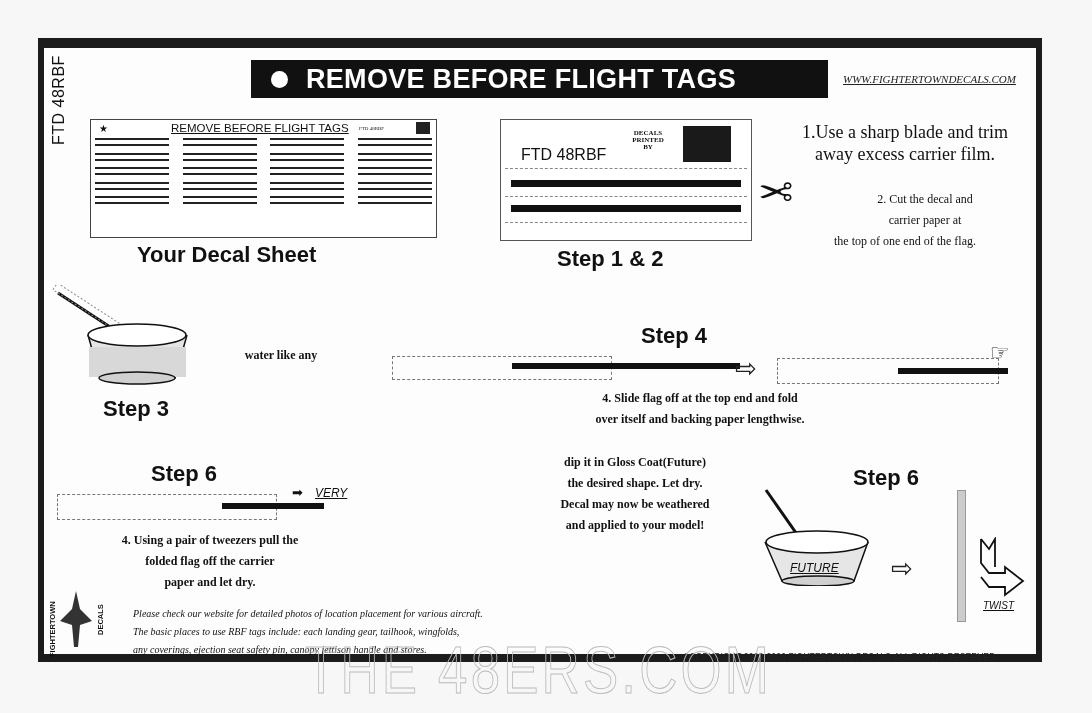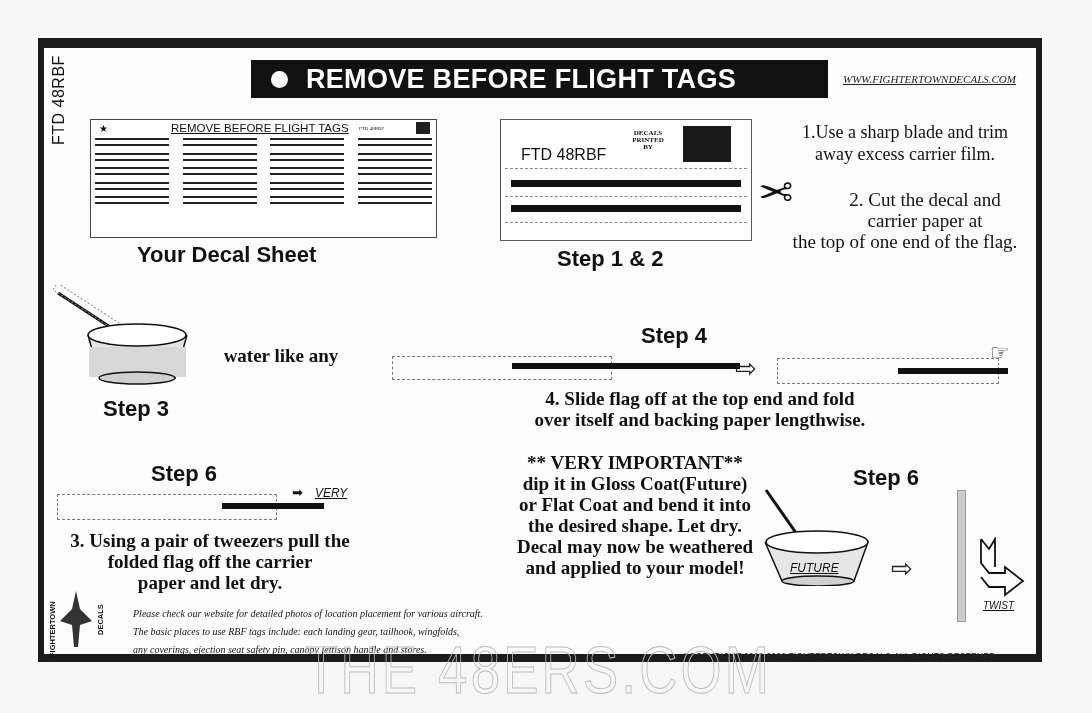--- a/index.html
+++ b/index.html
@@ -30,21 +30,21 @@
   .sheet .hdr { position:absolute; left:80px; top:2px; font-family:"Liberation Sans", sans-serif; font-size:11.5px; text-decoration:underline; }
   .sheet .code { position:absolute; left:268px; top:6px; font-size:5px; }
   .sheet .mini-logo { position:absolute; right:6px; top:2px; width:14px; height:12px; background:#222; }
   .sheet .star { position:absolute; left:8px; top:3px; font-size:10px; }
   .sheet .cols { position:absolute; left:4px; top:18px; right:4px; display:flex; justify-content:space-between; }
   .sheet .col { width:74px; }
   .sheet .ln { height:2px; background:#222; margin-bottom:6.5px; }
   .sheet .ln.g { margin-bottom:4px; }
 
   .cap { font-family:"Liberation Sans", sans-serif; font-size:22px; font-weight:bold; color:#111; }
-  .instr { font-family:"Liberation Serif", serif; font-size:19px; text-align:center; line-height:21px; }
+  .instr { font-family:"Liberation Serif", serif; font-size:12px; text-align:center; line-height:21px; }
   .bold { font-weight:bold; }
 
   .s12 { position:absolute; left:500px; top:119px; width:250px; height:120px; border:1px solid #555; background:#fff; }
   .s12 .code { position:absolute; left:20px; top:26px; font-family:"Liberation Sans", sans-serif; font-size:16px; }
   .s12 .printed { position:absolute; left:127px; top:10px; font-size:7px; font-weight:bold; text-align:center; line-height:7px; }
   .s12 .mlogo { position:absolute; left:182px; top:6px; width:48px; height:36px; background:#1a1a1a; }
   .s12 .dash { position:absolute; left:4px; right:4px; border-top:1px dashed #888; }
   .strip { position:absolute; height:7px; background:#111; }
 
   .dotted-box { position:absolute; border:1px dashed #777; }
@@ -178,29 +178,27 @@
   <div>4. Slide flag off at the top end and fold</div>
   <div>over itself and backing paper lengthwise.</div>
 </div>
 
 <div class="abs cap" style="left:151px; top:461px;">Step 6</div>
 <div class="dotted-box" style="left:57px; top:494px; width:218px; height:24px;"></div>
 <div class="strip" style="left:222px; top:503px; width:102px; height:6px;"></div>
 <div class="abs" style="left:292px; top:485px; font-size:13px; font-family:'DejaVu Sans', sans-serif;">➡</div>
 <div class="abs sans underline" style="left:315px; top:486px; font-size:12px; font-style:italic;">VERY</div>
 <div class="abs instr bold" style="left:55px; top:530px; width:310px;">
-  <div>3. Using a pair of tweezers pull the</div>
+  <div>4. Using a pair of tweezers pull the</div>
   <div>folded flag off the carrier</div>
   <div>paper and let dry.</div>
 </div>
 
 <div class="abs instr bold" style="left:505px; top:452px; width:260px;">
-  <div>** VERY IMPORTANT**</div>
   <div>dip it in Gloss Coat(Future)</div>
-  <div>or Flat Coat and bend it into</div>
   <div>the desired shape. Let dry.</div>
   <div>Decal may now be weathered</div>
   <div>and applied to your model!</div>
 </div>
 <div class="abs cap" style="left:853px; top:465px;">Step 6</div>
 <svg class="bowl" style="left:762px; top:486px;" width="110" height="100">
   <line x1="4" y1="4" x2="46" y2="64" stroke="#111" stroke-width="3"></line>
   <path d="M3 56 L20 95 L92 95 L106 56" fill="#e6e6e6" stroke="#111" stroke-width="1.5"></path>
   <ellipse cx="55" cy="56" rx="51" ry="11" fill="#fff" stroke="#111" stroke-width="1.5"></ellipse>
   <ellipse cx="56" cy="95" rx="36" ry="5" fill="#d0d0d0" stroke="#111" stroke-width="1.5"></ellipse>

